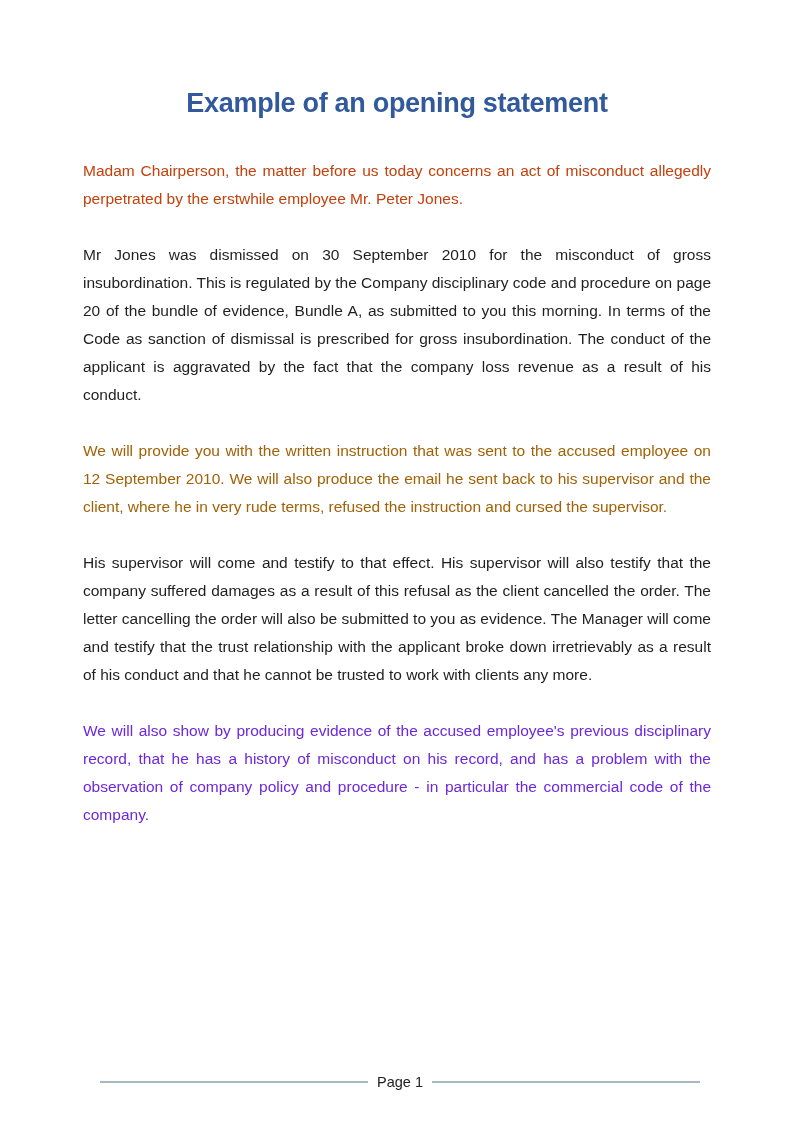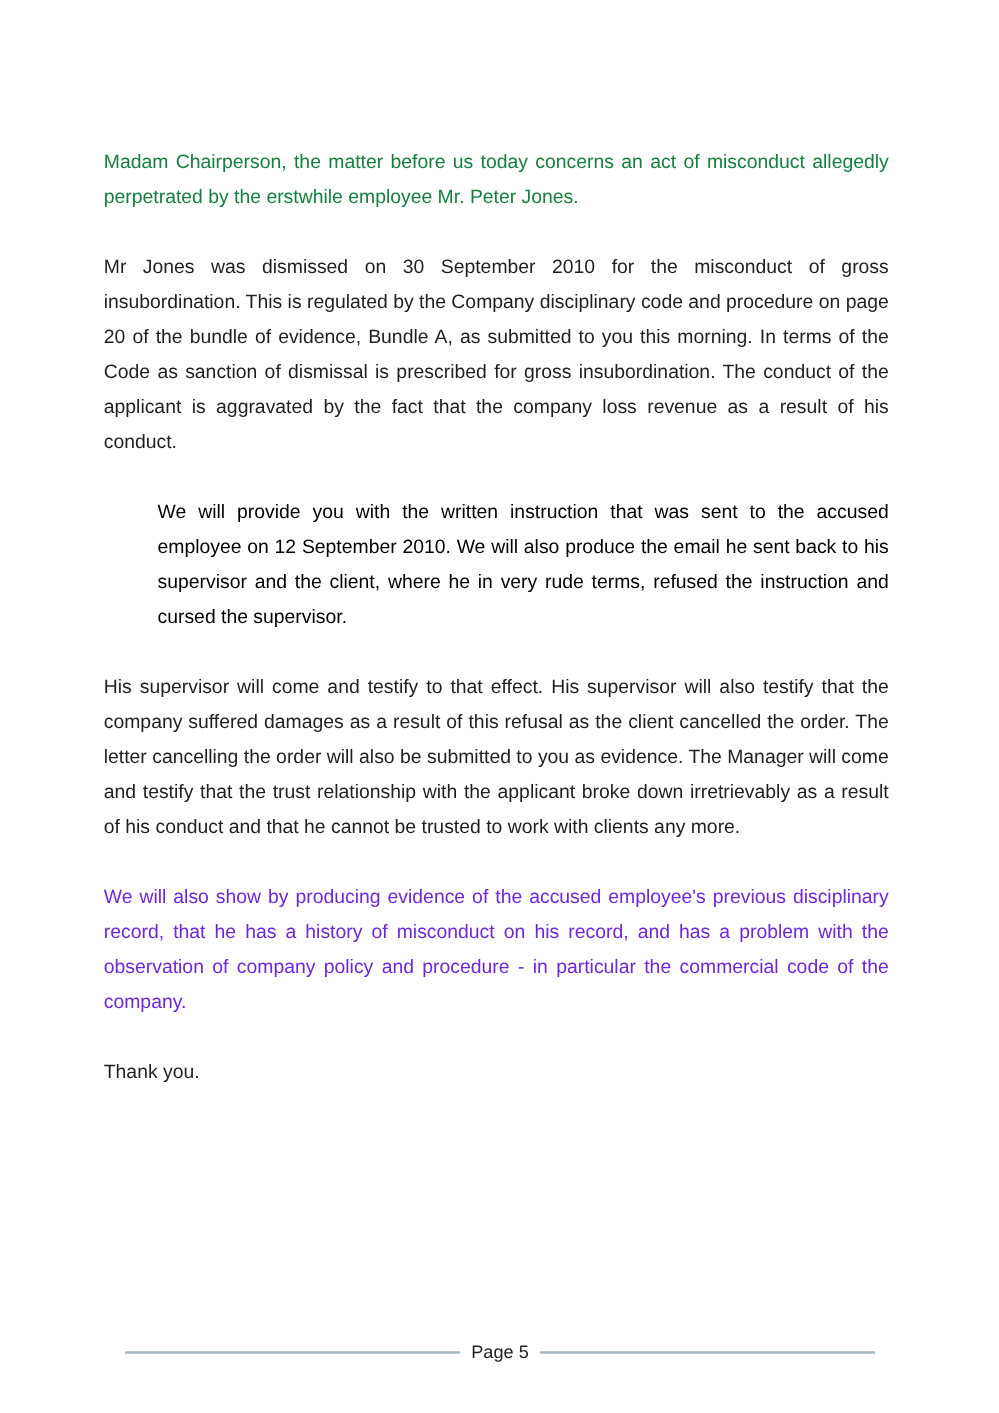--- a/index.html
+++ b/index.html
@@ -50,34 +50,34 @@
     font-size: 14.5px;
     white-space: nowrap;
   }
 </style>
 </head>
 <body>
 
 <div class="page">
   <div class="content">
 
+    <h1 class="doc-title" style="color: rgb(49, 89, 155);">Example of an opening statement</h1>
 
-    <p class="doc-para" style="color: #15803d; margin-top: 28px;">Madam Chairperson, the matter before us today concerns an act of misconduct allegedly perpetrated by the erstwhile employee Mr. Peter Jones.</p>
+    <p class="doc-para" style="color: #c2410c; margin-top: 28px;">Madam Chairperson, the matter before us today concerns an act of misconduct allegedly perpetrated by the erstwhile employee Mr. Peter Jones.</p>
 
     <p class="doc-para" style="color: rgb(31, 31, 31);">Mr Jones was dismissed on 30 September 2010 for the misconduct of gross insubordination. This is regulated by the Company disciplinary code and procedure on page 20 of the bundle of evidence, Bundle A, as submitted to you this morning. In terms of the Code as sanction of dismissal is prescribed for gross insubordination. The conduct of the applicant is aggravated by the fact that the company loss revenue as a result of his conduct.</p>
 
 
-    <p class="doc-para" style="color: #000000; margin-left: 43px;">We will provide you with the written instruction that was sent to the accused employee on 12 September 2010. We will also produce the email he sent back to his supervisor and the client, where he in very rude terms, refused the instruction and cursed the supervisor.</p>
+    <p class="doc-para" style="color: #a16207;">We will provide you with the written instruction that was sent to the accused employee on 12 September 2010. We will also produce the email he sent back to his supervisor and the client, where he in very rude terms, refused the instruction and cursed the supervisor.</p>
 
     <p class="doc-para" style="color: rgb(31, 31, 31);">His supervisor will come and testify to that effect. His supervisor will also testify that the company suffered damages as a result of this refusal as the client cancelled the order. The letter cancelling the order will also be submitted to you as evidence. The Manager will come and testify that the trust relationship with the applicant broke down irretrievably as a result of his conduct and that he cannot be trusted to work with clients any more.</p>
 
     <p class="doc-para" style="color: #6d28d9;">We will also show by producing evidence of the accused employee's previous disciplinary record, that he has a history of misconduct on his record, and has a problem with the observation of company policy and procedure - in particular the commercial code of the company.</p>
 
-    <p class="doc-para no-justify" style="color: rgb(31, 31, 31);">Thank you.</p>
 
   </div>
 
   <div class="footer">
     <div class="footer-line" style="background-color: rgb(167, 184, 193);"></div>
-    <span class="page-number" style="color: rgb(34, 34, 34);">Page 5</span>
+    <span class="page-number" style="color: rgb(34, 34, 34);">Page 1</span>
     <div class="footer-line" style="background-color: rgb(167, 184, 193);"></div>
   </div>
 </div>
 
 </body></html>

